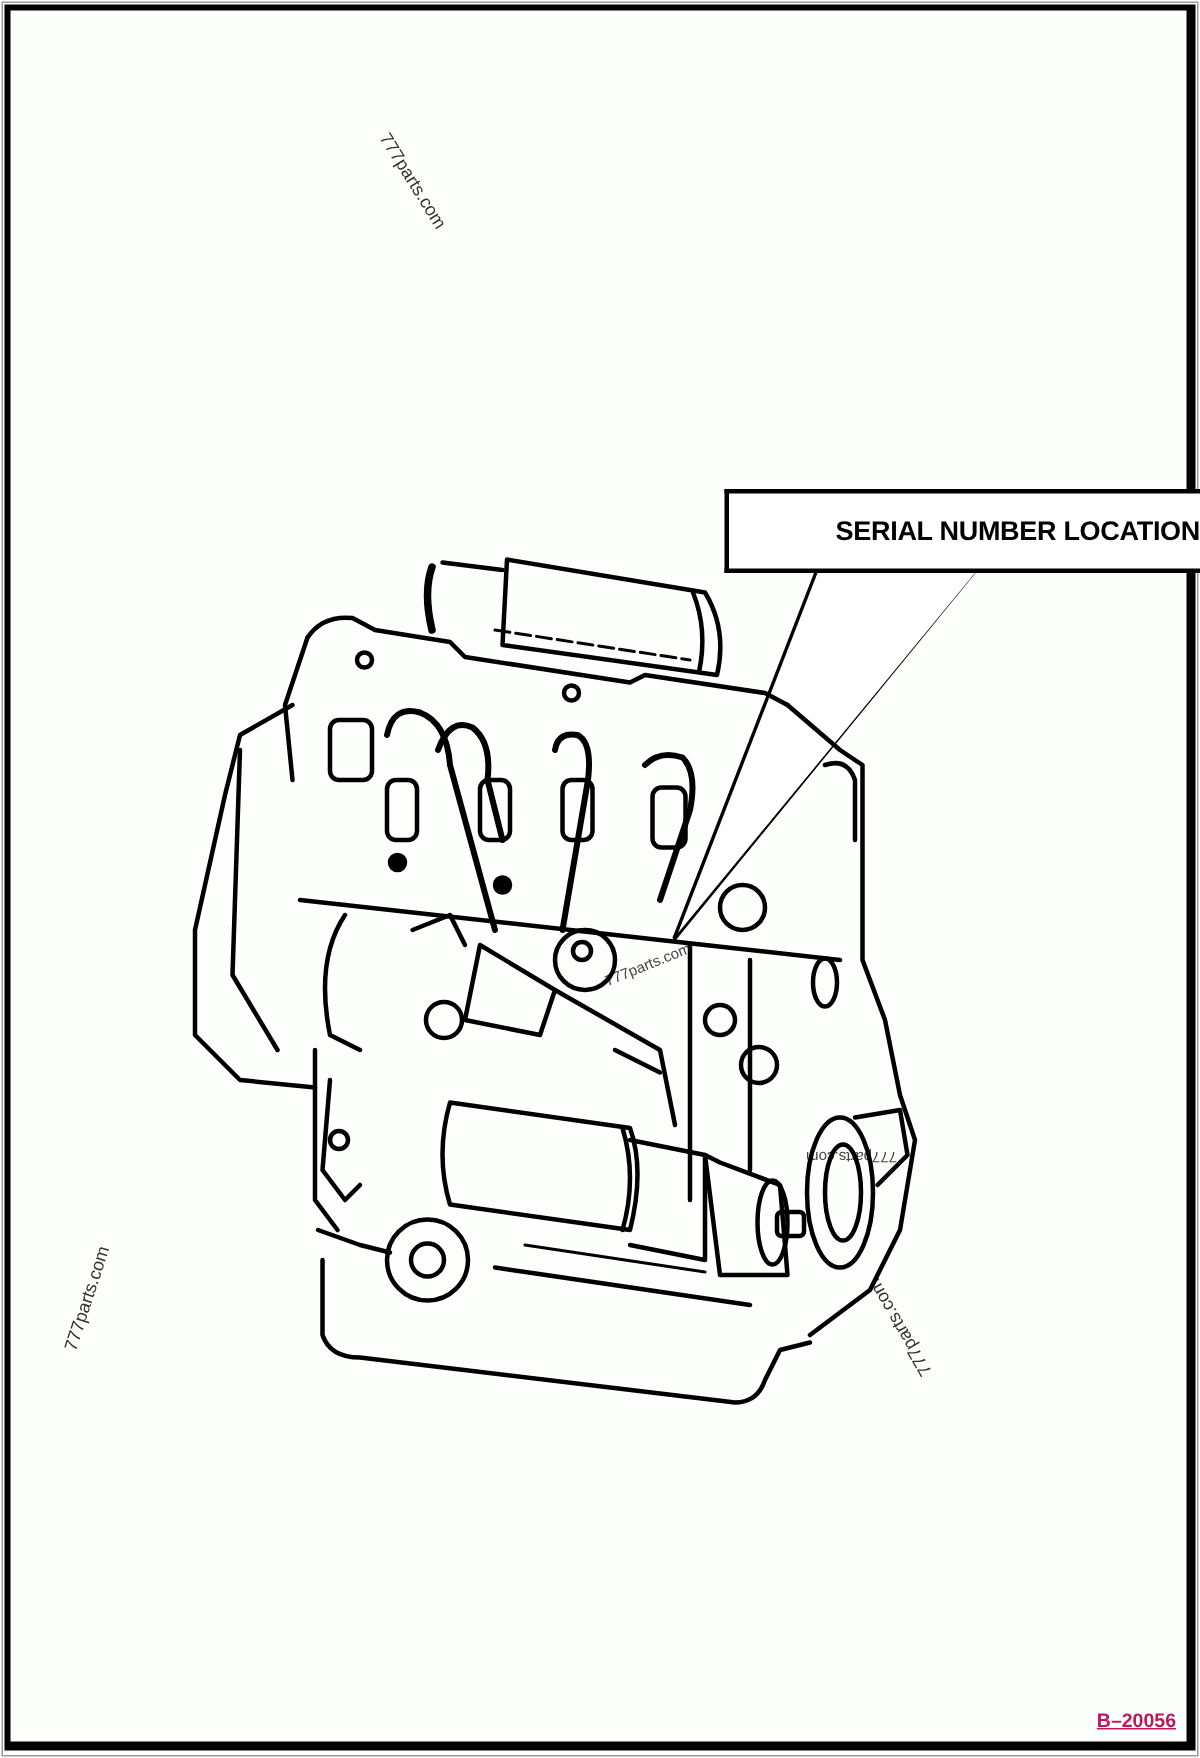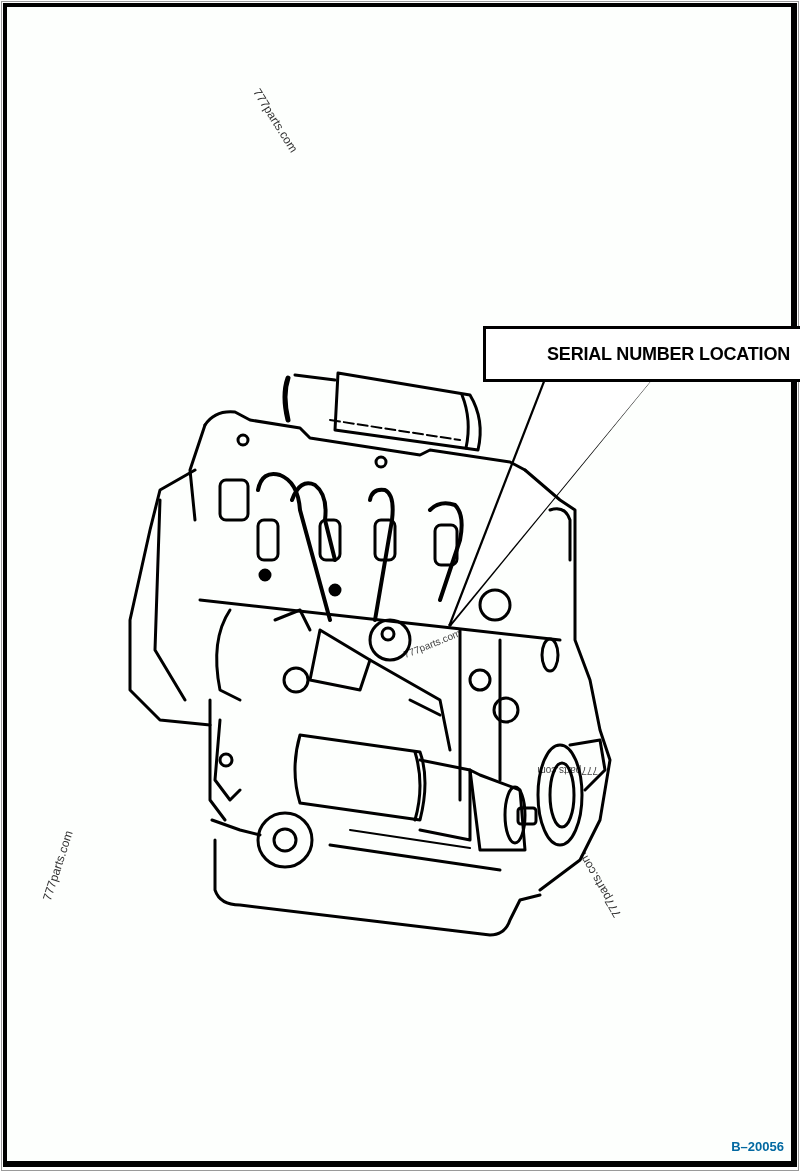--- a/index.html
+++ b/index.html
@@ -10,28 +10,28 @@
   }
   .page-frame {
     position: absolute; left: 3px; top: 3px; width: 794px; height: 1164px;
     border-left: 4px solid #000; border-top: 4px solid #000;
     border-right: 6px solid #000; border-bottom: 6px solid #000;
     box-sizing: border-box; background: #fdfffd;
   }
   .callout-box {
     position: absolute; left: 483px; top: 326px; width: 317px; height: 56px;
     border: 3px solid #000; border-right: none; box-sizing: border-box; background: #fff;
-    display: flex; align-items: center; justify-content: flex-end; padding-right: 10px;
+    display: flex; align-items: center; justify-content: flex-end; 
     z-index: 3;
   }
   .callout-label {
     font-weight: bold; font-size: 18px; letter-spacing: -0.2px; color: #000; white-space: nowrap;
   }
   .figure-id {
-    position: absolute; right: 16px; bottom: 18px; font-size: 13px; font-weight: bold; color: #0369a1;
+    position: absolute; right: 16px; bottom: 18px; font-size: 13px; font-weight: bold; color: #be185d; text-decoration: underline;
   }
   .watermark {
     position: absolute; font-size: 12px; color: #333; white-space: nowrap; transform-origin: left top;
   }
   .wm-1 { left: 262px; top: 86px; transform: rotate(58deg); }
   .wm-2 { left: 40px; top: 898px; transform: rotate(-72deg); }
   .wm-3 { left: 612px; top: 920px; transform: rotate(-120deg); }
   .wm-4 { left: 598px; top: 776px; transform: rotate(180deg); font-size: 10px; color:#444; }
   .wm-5 { left: 402px; top: 650px; transform: rotate(-22deg); font-size: 10px; color:#444; }
   svg.drawing { position: absolute; left: 0; top: 0; z-index: 2; }

